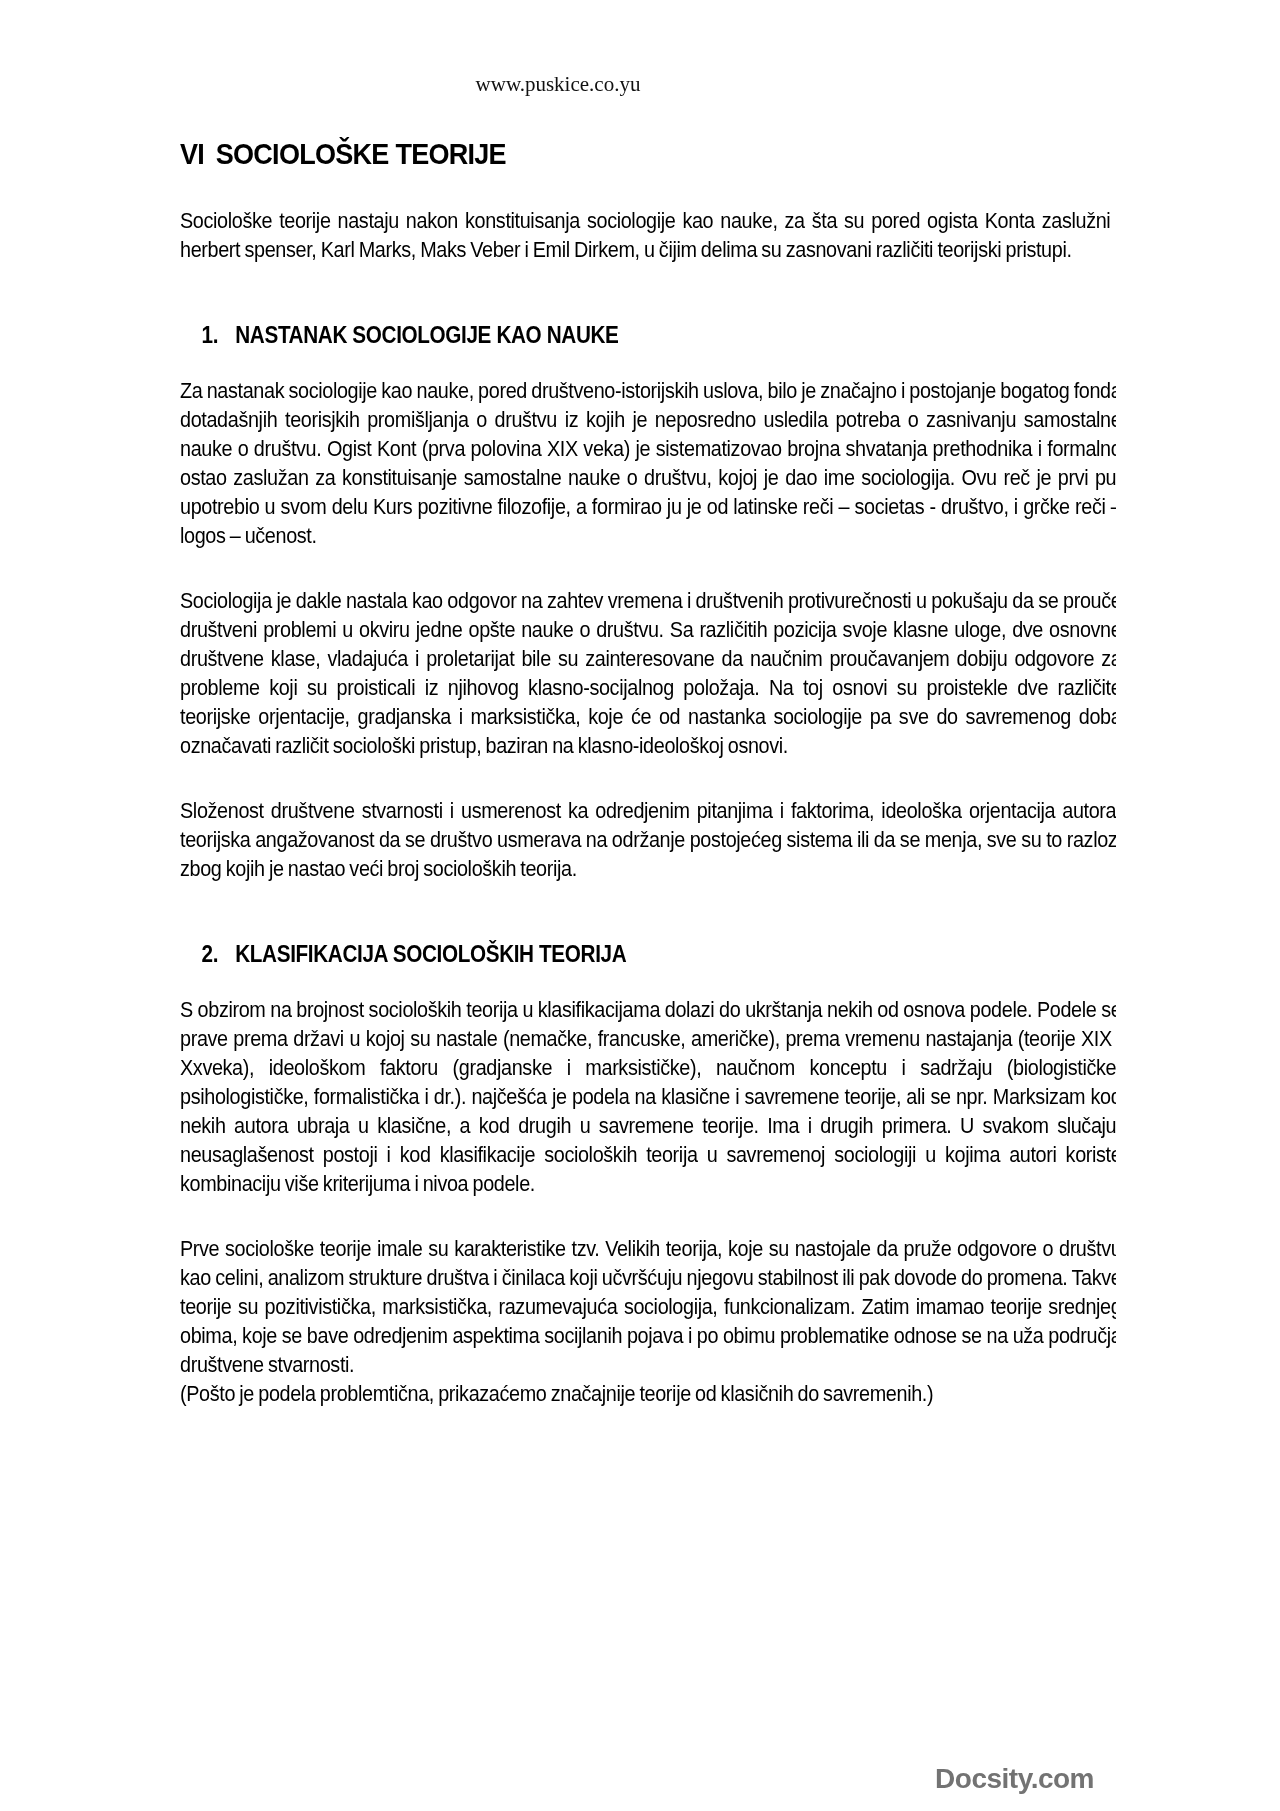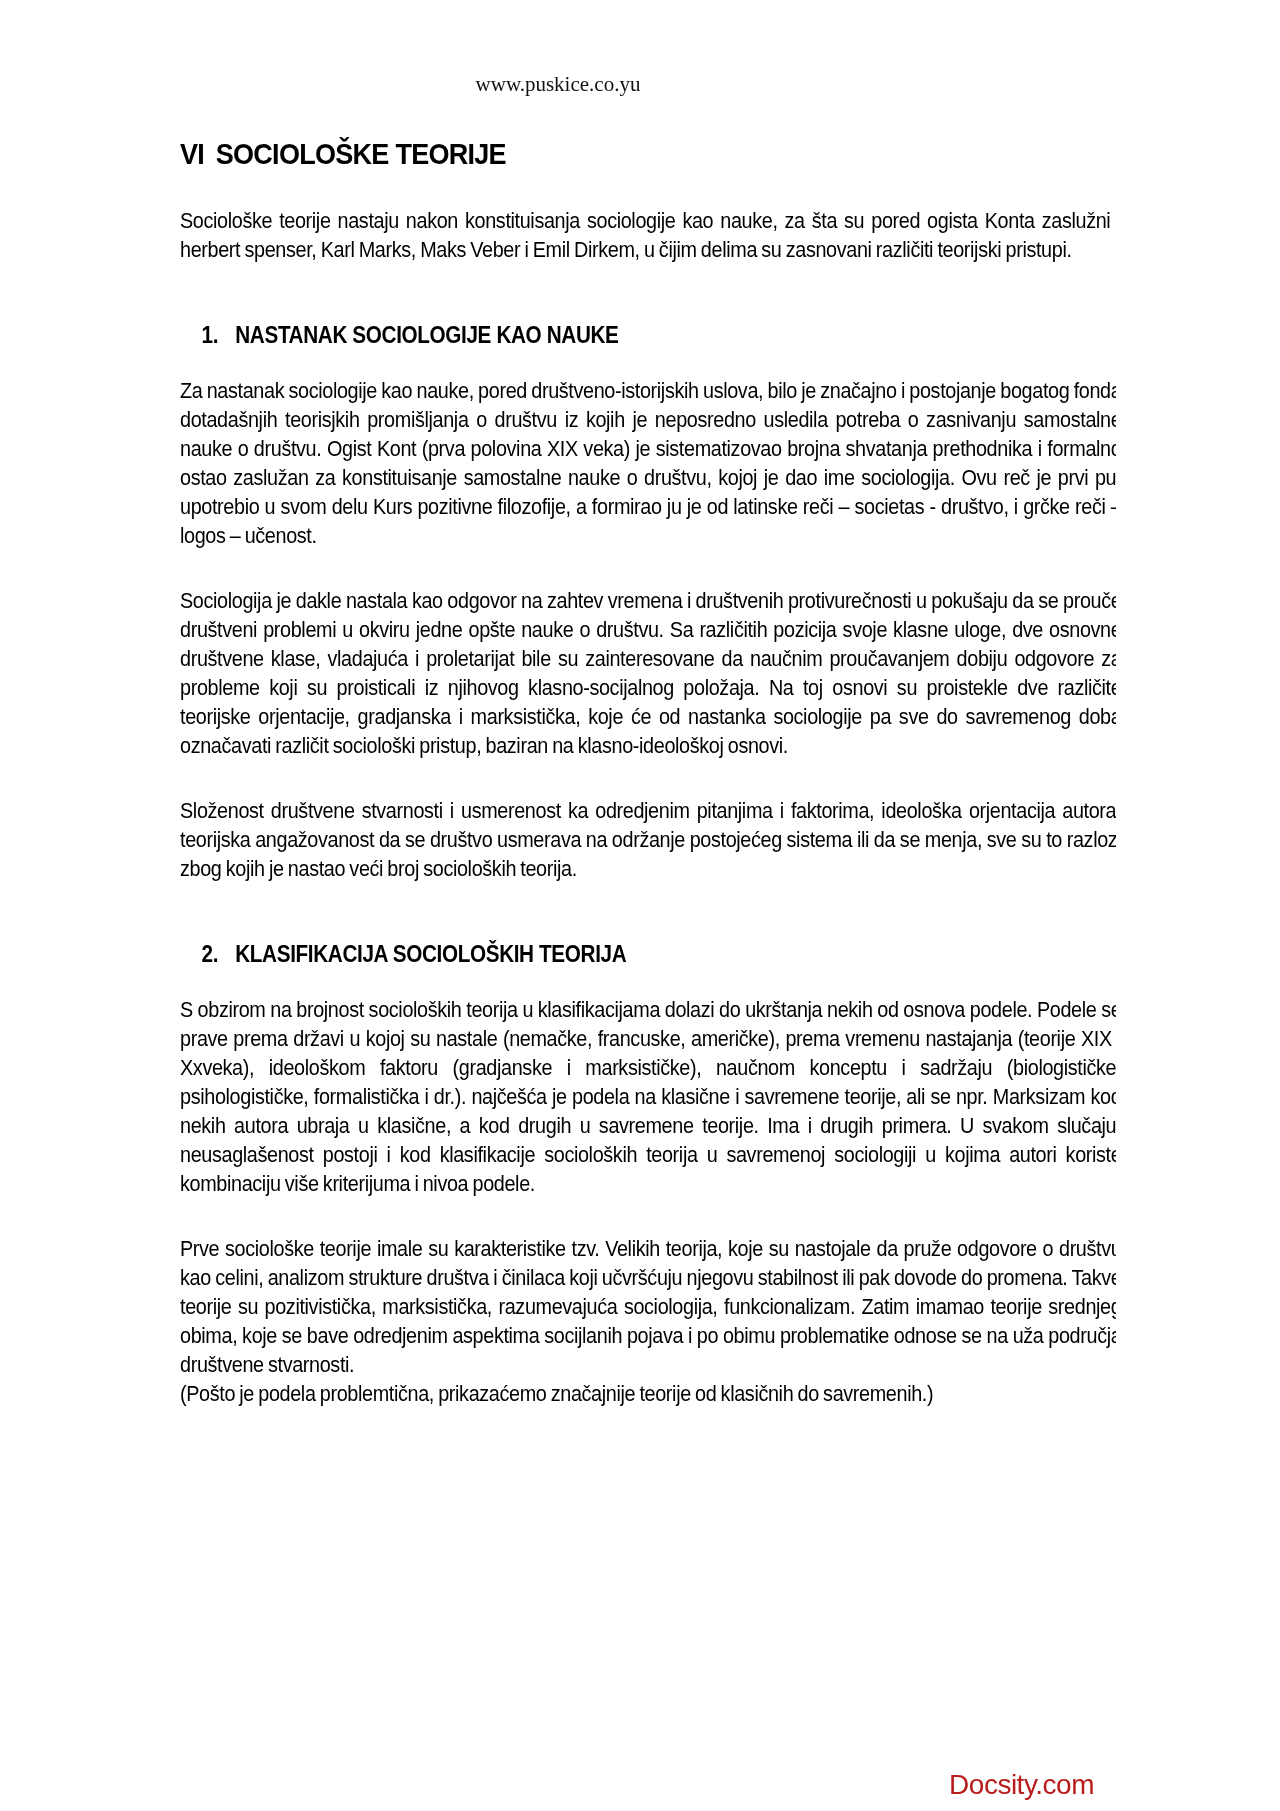--- a/index.html
+++ b/index.html
@@ -51,25 +51,25 @@
     letter-spacing: -0.4px;
     line-height: 27px;
     white-space: nowrap;
   }
   .sec-heading .h-label { margin-left: 19px; }
   .sec-heading + p.body { margin-top: 27px; }
   p.note { margin-top: 0; }
   .footer-brand {
     position: absolute;
     right: 22px;
-    bottom: 10px;
+    bottom: 16px;
     font-size: 28px;
-    font-weight: normal;
+    font-weight: bold;
     letter-spacing: -0.5px;
-    color: #b91c1c;
+    color: #737373;
     text-decoration: none;
     cursor: pointer;
   }
 </style>
 </head>
 <body>
 
 <div class="page">
 
   <div class="site-header">www.puskice.co.yu</div>

